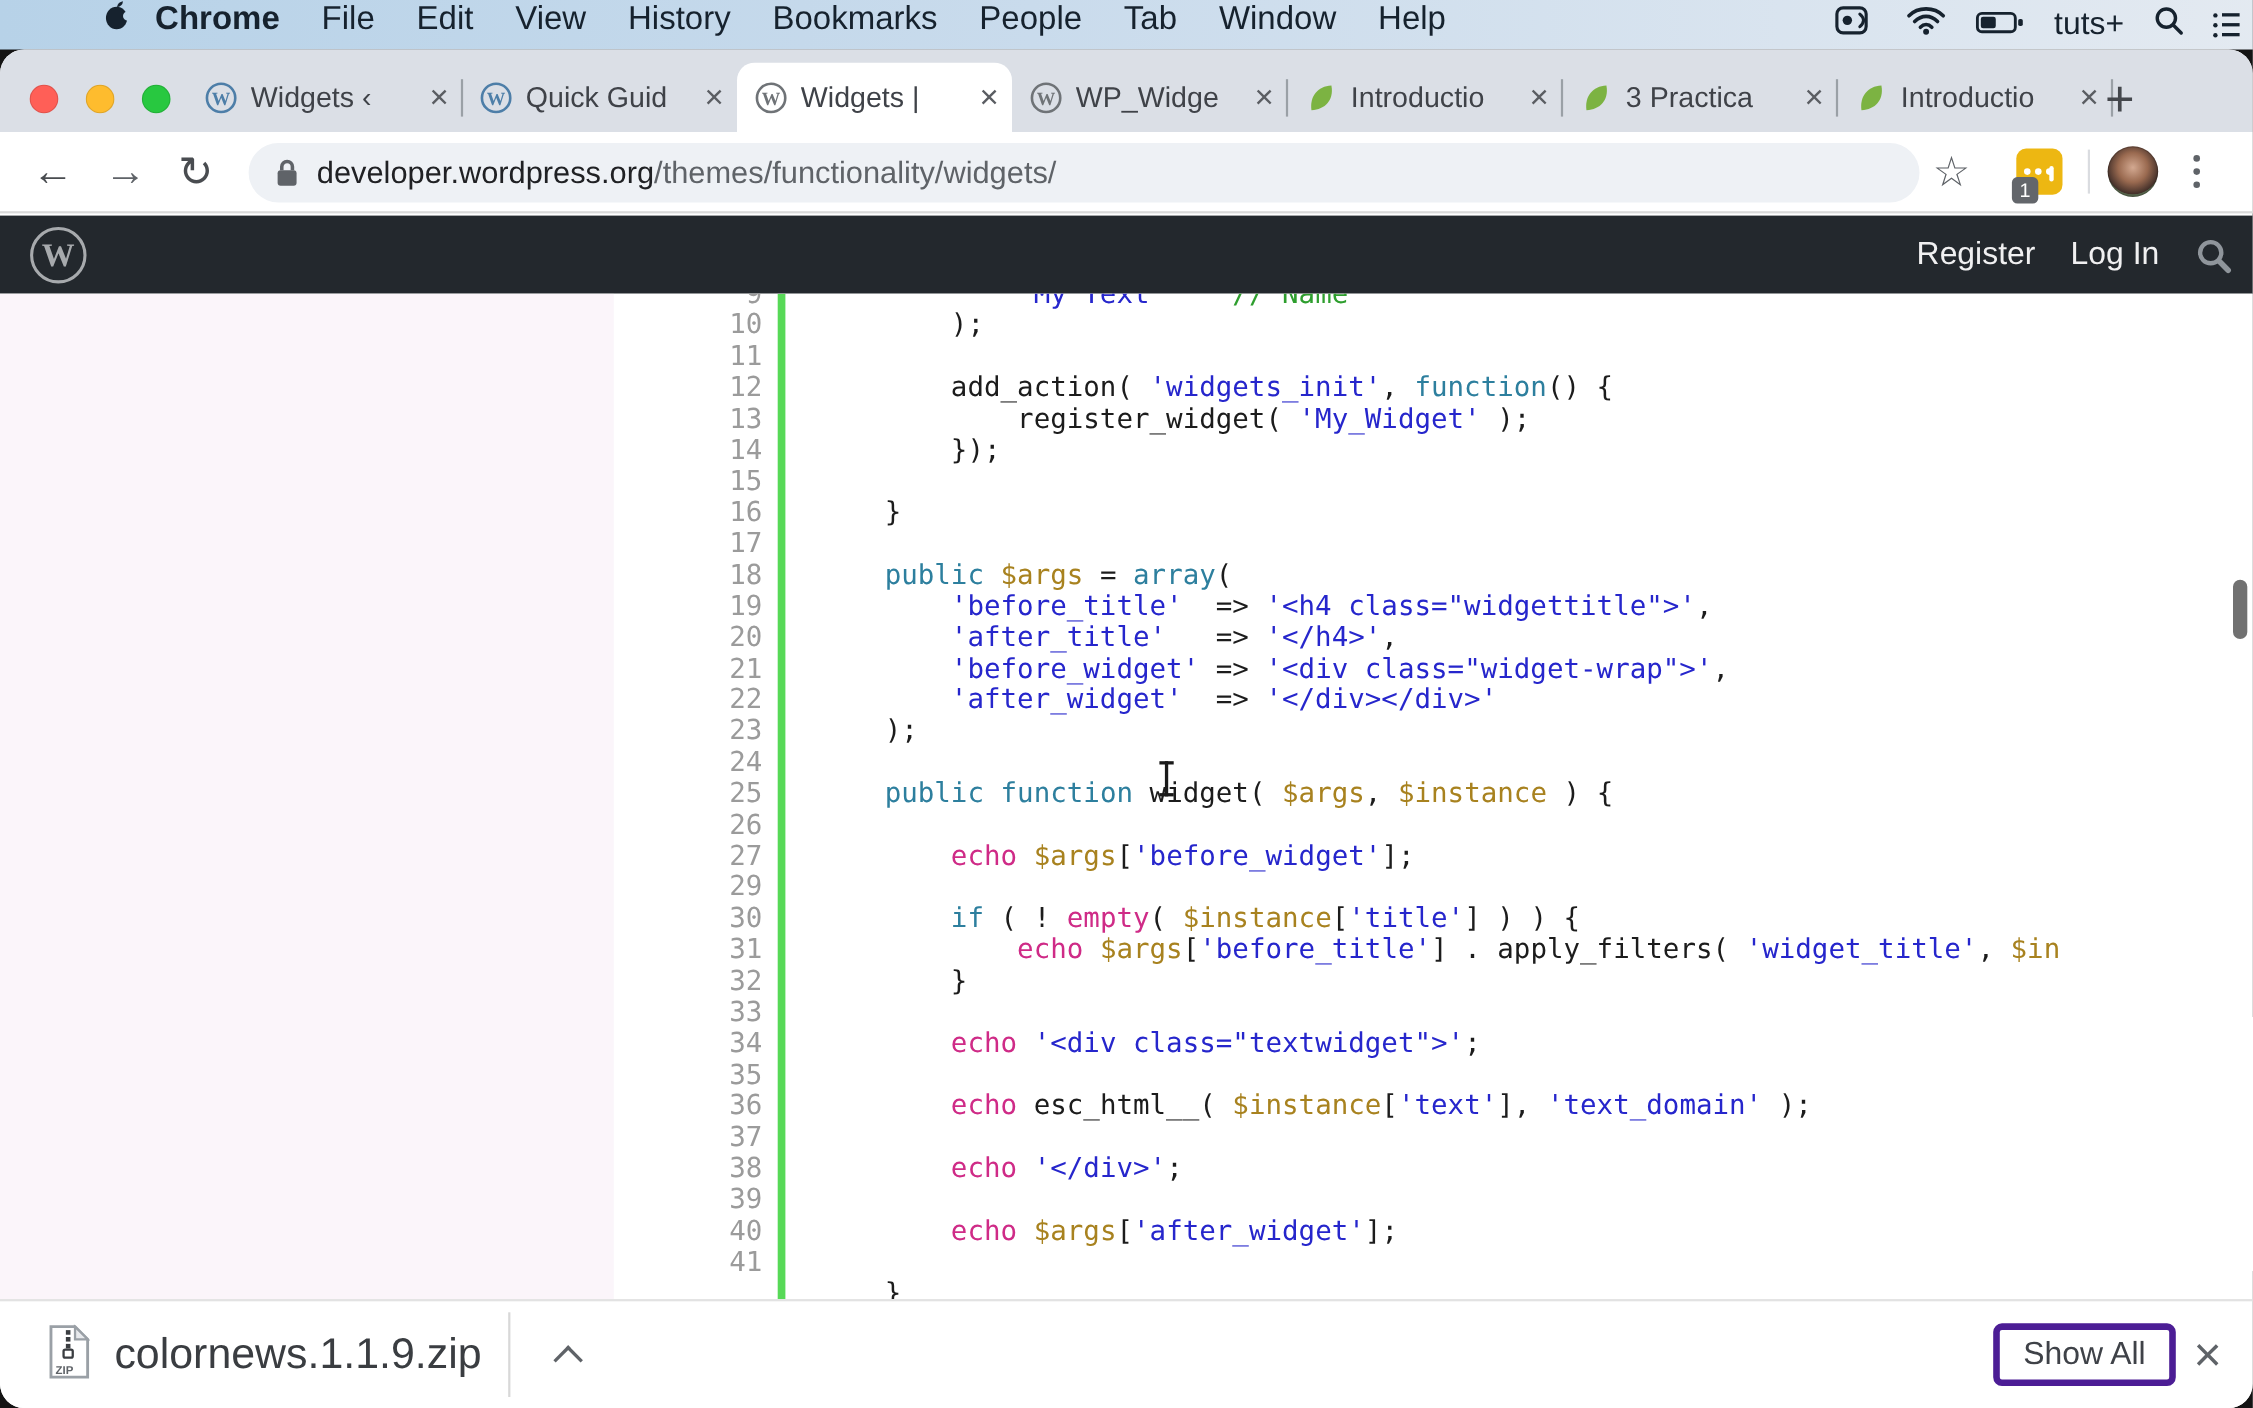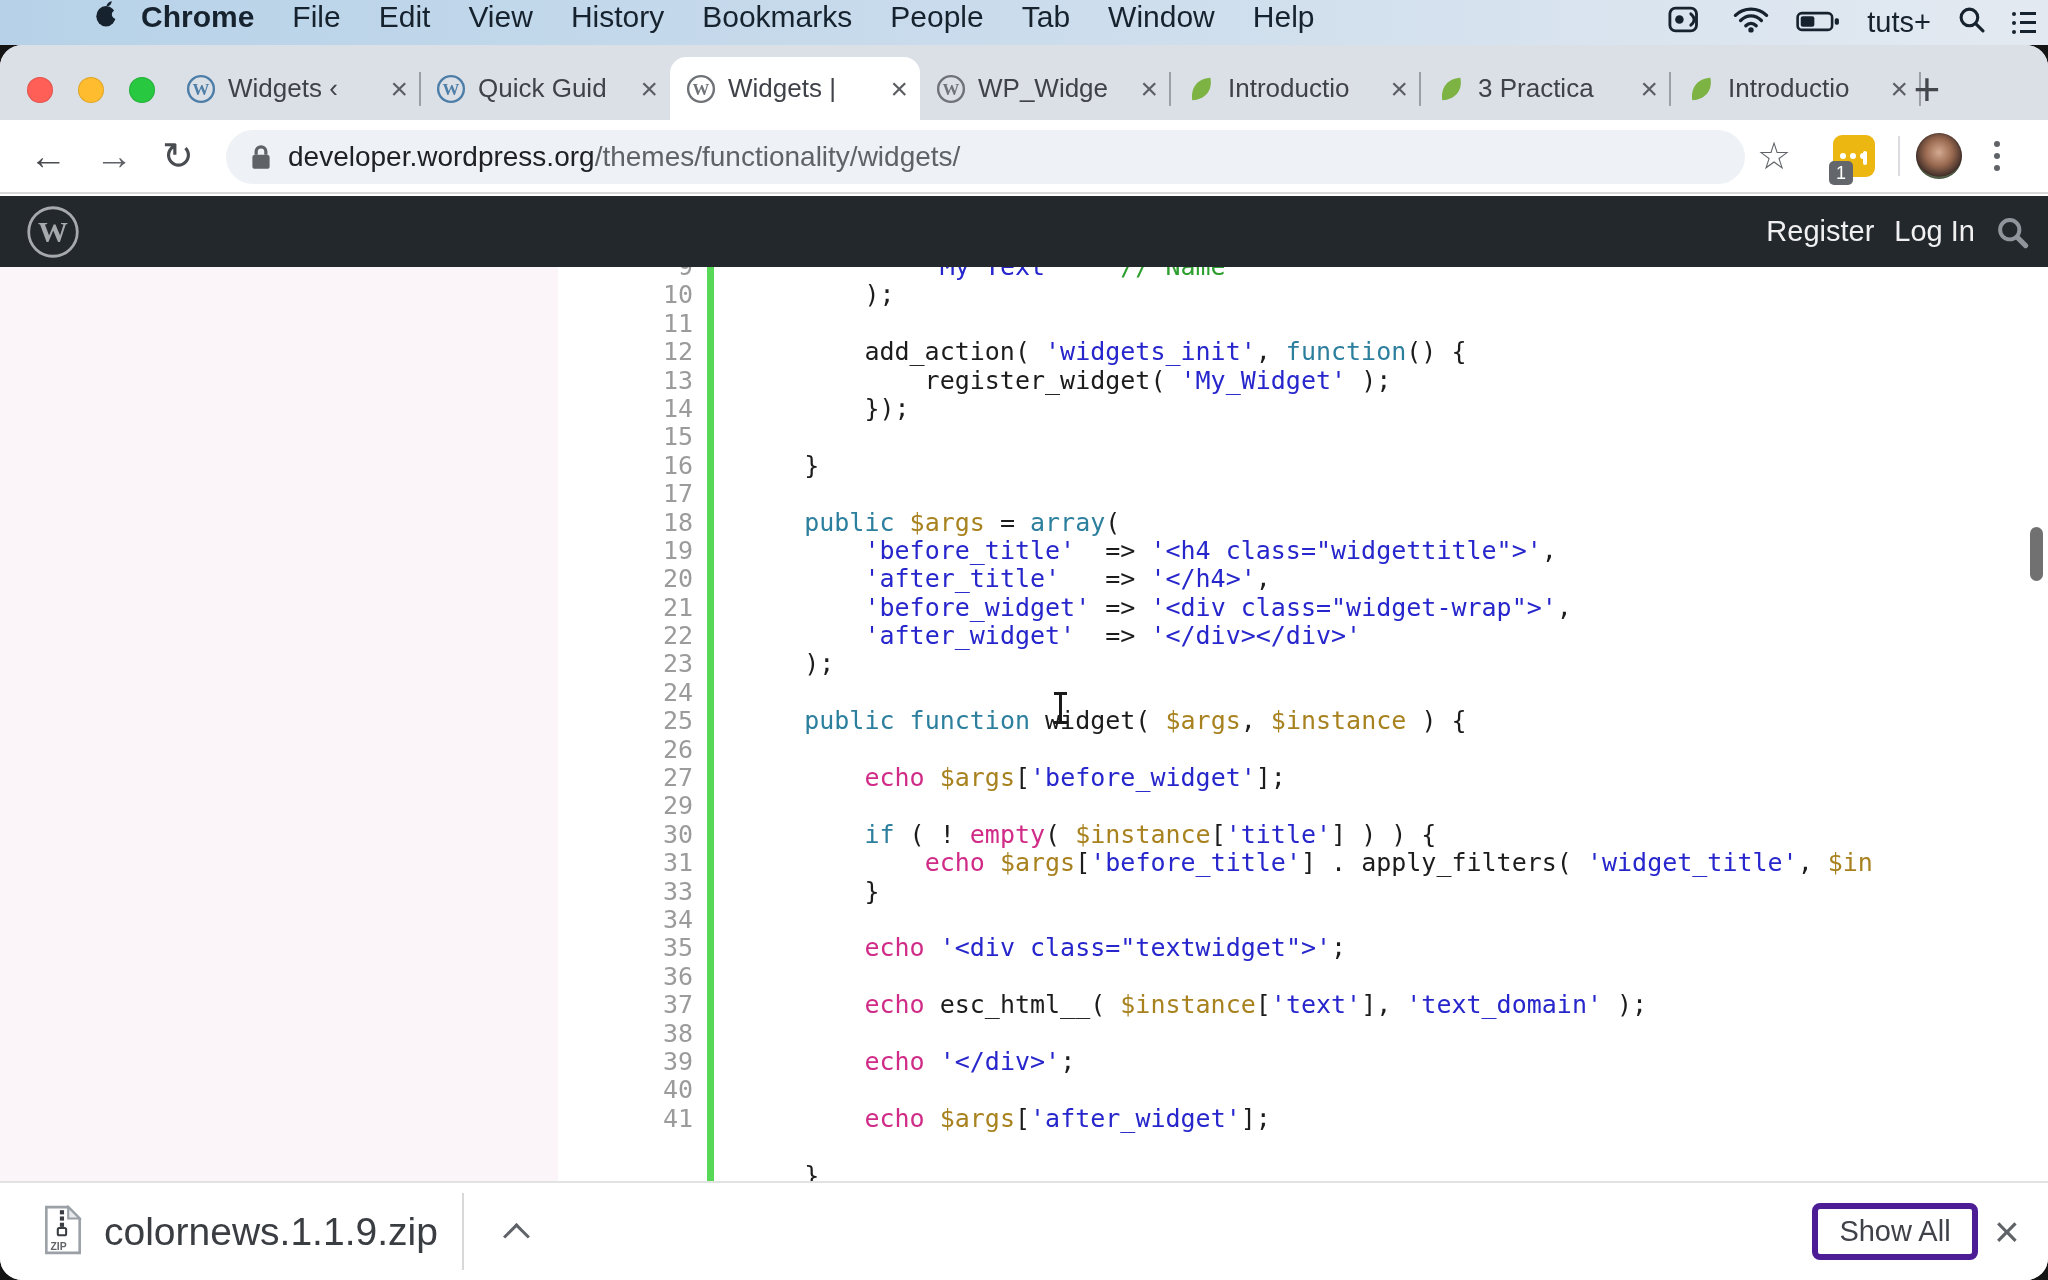--- a/index.html
+++ b/index.html
@@ -55,21 +55,21 @@
   .ext-badge{position:absolute;left:-4px;bottom:-8px;width:24px;height:24px;border-radius:5px;background:#63666b;color:#fff;font-size:18px;display:flex;align-items:center;justify-content:center;}
   .tb-divider{position:absolute;left:1898px;top:16px;width:2px;height:40px;background:#dadce0;}
   .avatar{position:absolute;left:1916px;top:13px;width:46px;height:46px;border-radius:50%;
     background:radial-gradient(circle at 50% 42%, #d3a991 0%, #9a6a50 38%, #43302a 68%, #55624a 70%);box-shadow:inset 0 0 0 1px rgba(0,0,0,.15);}
   .dots3{position:absolute;left:1994px;top:0;height:72px;display:flex;flex-direction:column;justify-content:center;gap:6px;}
   .dots3 i{width:6px;height:6px;border-radius:50%;background:#5f6368;}
 
   
   .wp-header{position:absolute;top:151px;left:0;right:0;height:71px;background:var(--t-wp_header_bg,#23282d);display:flex;align-items:center;}
   .wp-logo{margin-left:25px;display:flex;align-items:center;}
-  .wp-right{position:absolute;right:15px;display:flex;align-items:flex-start;gap:20px;}
+  .wp-right{position:absolute;right:15px;display:flex;align-items:flex-start;gap:32px;}
   .wp-link{color:#f0f0f1;font-size:29px;}
   .wp-search{display:flex;align-items:center;margin-right:4px;}
 
   
   .content{position:absolute;top:222px;left:0;right:0;height:914px;background:#fff;overflow:hidden;}
   .pink-panel{position:absolute;left:0;top:0;width:558px;height:100%;background:var(--t-pink_panel,#fbf5fa);}
   .gutter{position:absolute;left:0;top:-14px;width:693px;text-align:right;margin:0;
     font-family:"DejaVu Sans Mono",monospace;font-size:25px;line-height:28.4px;color:var(--code-line_number,#9b9b9b);}
   .gutter-line{height:28.4px;}
   .green-rule{position:absolute;left:707px;top:0;bottom:0;width:7px;background:var(--t-gutter_line,#57d957);}
@@ -329,20 +329,21 @@
           <div class="gutter-line">21</div>
           <div class="gutter-line">22</div>
           <div class="gutter-line">23</div>
           <div class="gutter-line">24</div>
           <div class="gutter-line">25</div>
           <div class="gutter-line">26</div>
           <div class="gutter-line">27</div>
           <div class="gutter-line">29</div>
           <div class="gutter-line">30</div>
           <div class="gutter-line">31</div>
+          <div class="gutter-line">32</div>
           <div class="gutter-line">33</div>
           <div class="gutter-line">34</div>
           <div class="gutter-line">35</div>
           <div class="gutter-line">36</div>
           <div class="gutter-line">37</div>
           <div class="gutter-line">38</div>
           <div class="gutter-line">39</div>
           <div class="gutter-line">40</div>
           <div class="gutter-line">41</div>
         </div>

